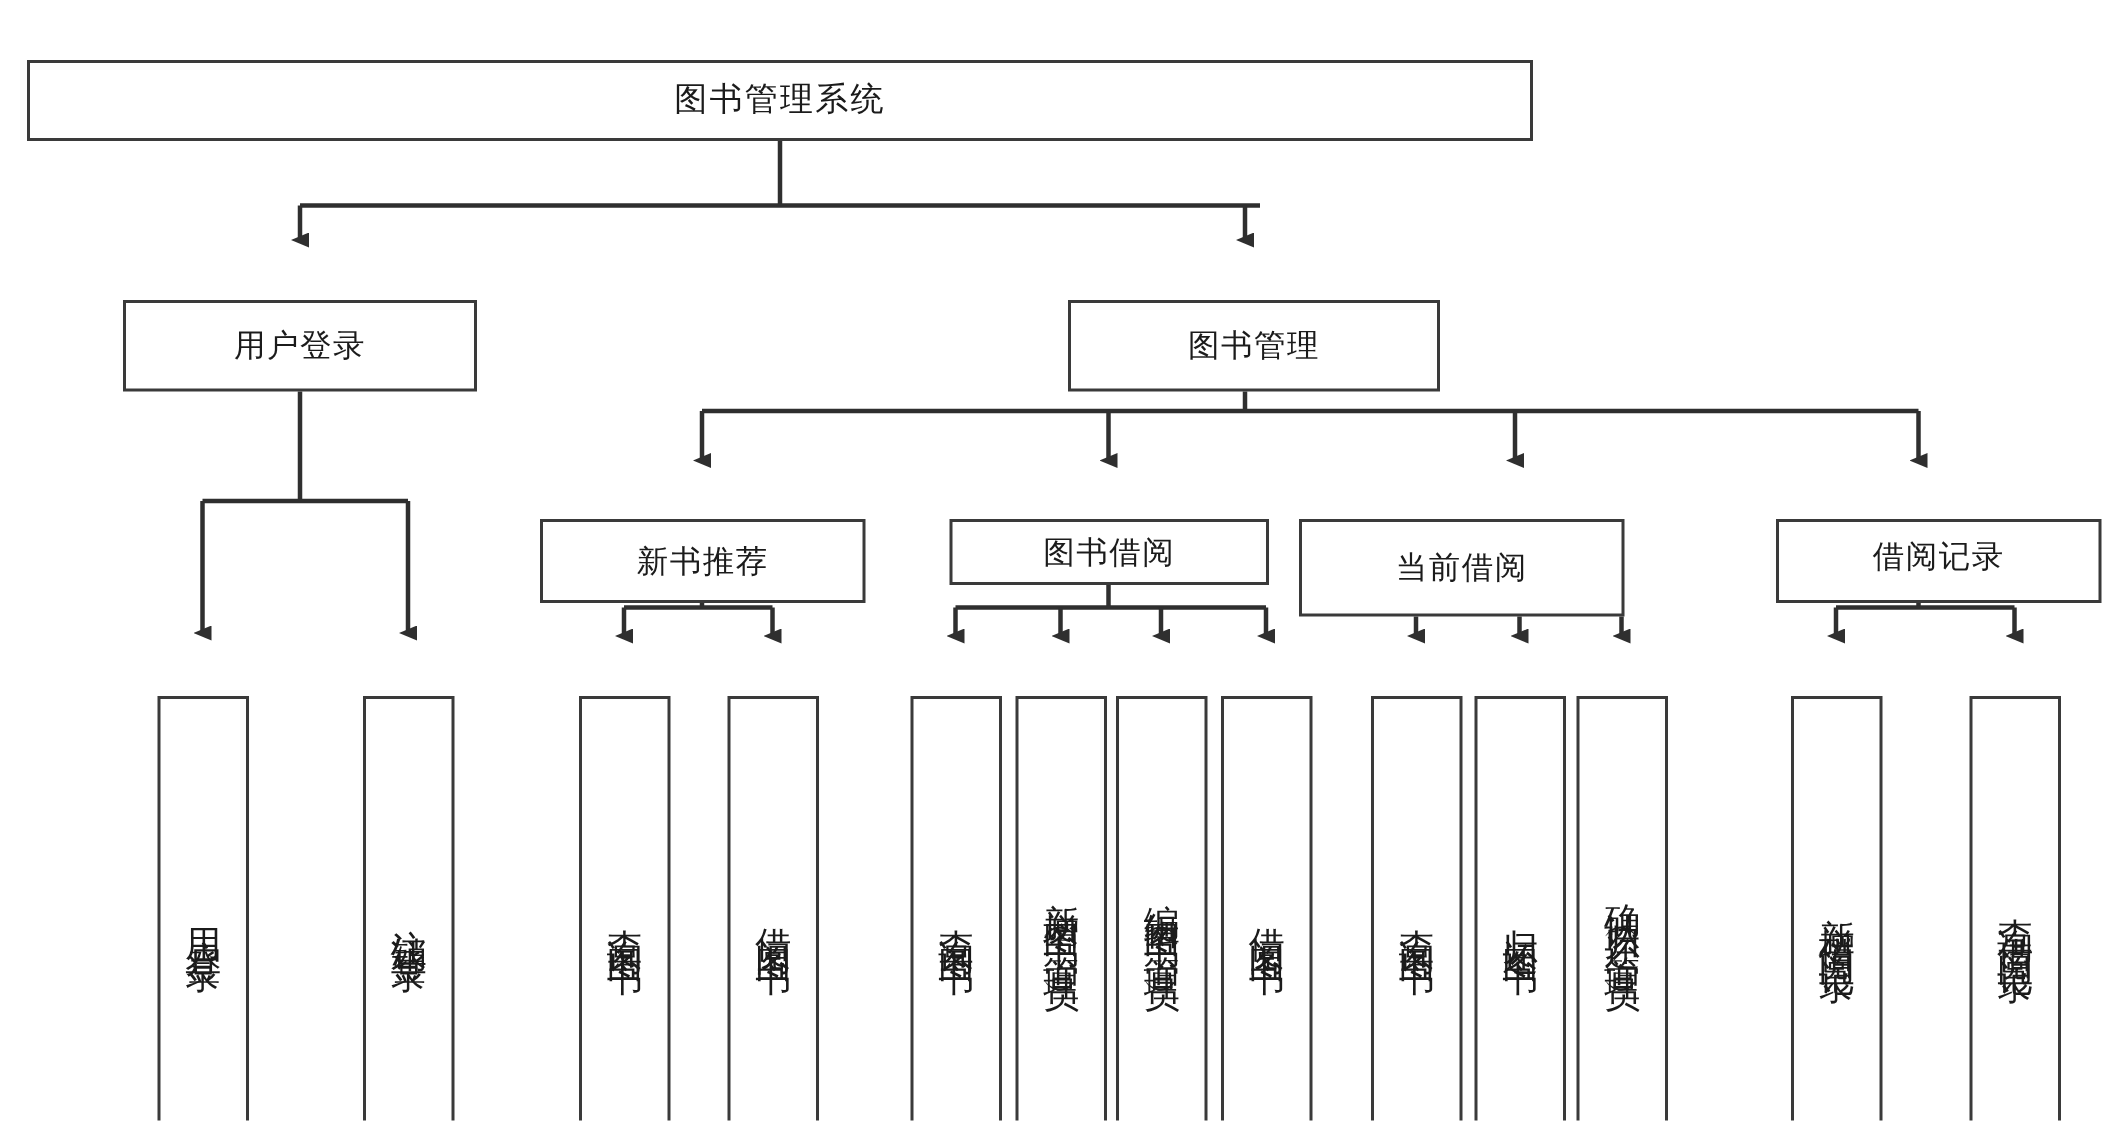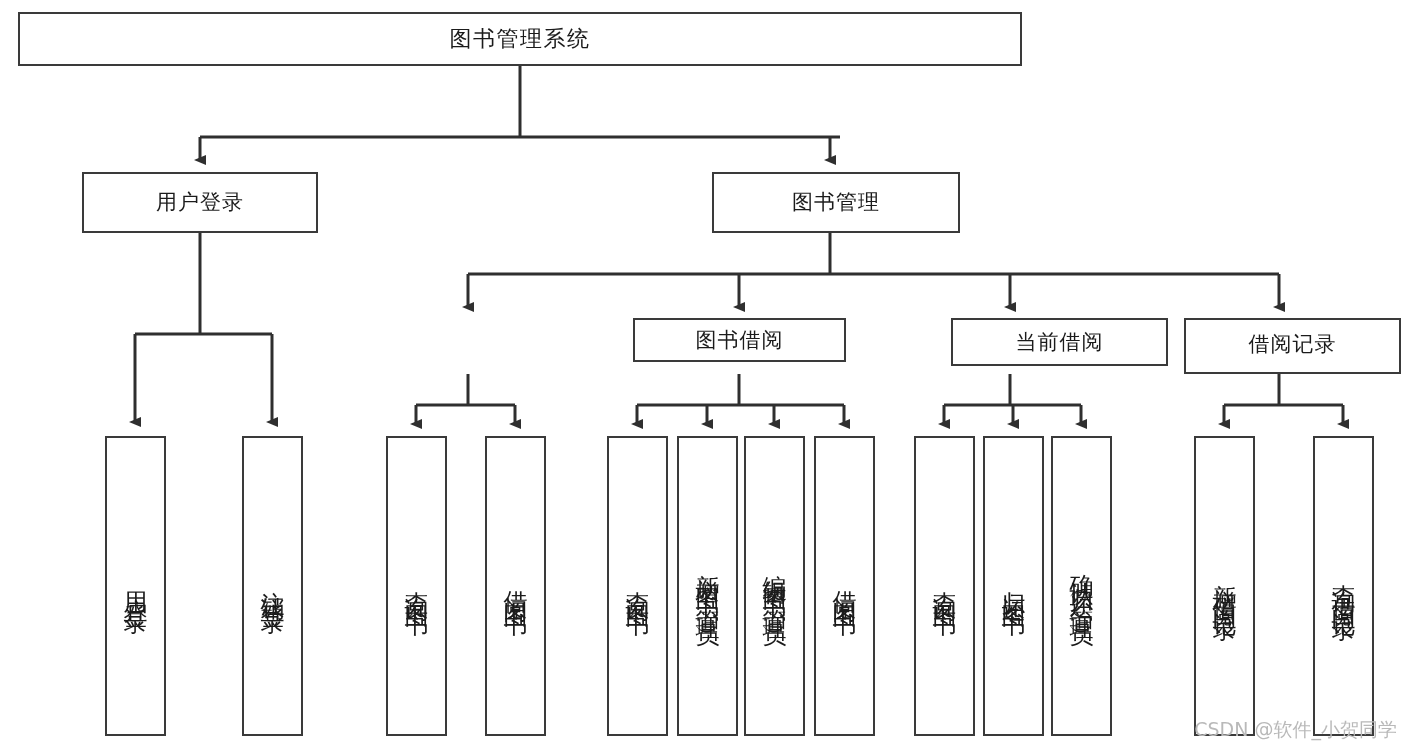--- a/index.html
+++ b/index.html
@@ -21,20 +21,21 @@
   .node{
     position:absolute;
     box-sizing:border-box;
     border:2px solid #3a3a3a;
     background:#ffffff;
     display:flex;
     align-items:center;
     justify-content:center;
     color:#1b1b1b;
     z-index:2;
+    margin-top:28px;
   }
   .node .lbl{
     display:block;
     text-align:center;
     line-height:1.15;
     white-space:nowrap;
   }
   
   .node.h .lbl{
     font-size:21px;
@@ -127,24 +128,27 @@
     <span class="lbl">图书管理系统</span>
   </div>
 
   <div class="node h" style="left:82px;top:172px;width:236px;height:61px;">
     <span class="lbl">用户登录</span>
   </div>
   <div class="node h" style="left:712px;top:172px;width:248px;height:61px;">
     <span class="lbl">图书管理</span>
   </div>
 
+  <div class="node h" style="left:360px;top:318px;width:217px;height:56px;">
+    <span class="lbl">新书推荐</span>
+  </div>
   <div class="node h" style="left:633px;top:318px;width:213px;height:44px;">
     <span class="lbl">图书借阅</span>
   </div>
-  <div class="node h" style="left:951px;top:318px;width:217px;height:48px;">
+  <div class="node h" style="left:866px;top:318px;width:217px;height:65px;">
     <span class="lbl">当前借阅</span>
   </div>
   <div class="node h" style="left:1184px;top:318px;width:217px;height:56px;font-family:Liberation Mono, monospace;">
     <span class="lbl">借阅记录</span>
   </div>
 
   <div class="node v" style="left:105px;top:436px;width:61px;height:300px;">
     <span class="lbl">用户登录</span>
   </div>
   <div class="node v" style="left:242px;top:436px;width:61px;height:300px;">
@@ -181,15 +185,14 @@
     <span class="lbl">确认归还（管理员）</span>
   </div>
 
   <div class="node v" style="left:1194px;top:436px;width:61px;height:300px;">
     <span class="lbl">新增借阅记录</span>
   </div>
   <div class="node v" style="left:1313px;top:436px;width:61px;height:300px;">
     <span class="lbl">查询借阅记录</span>
   </div>
 
-  <div class="watermark">CSDN @软件_小贺同学</div>
 
 </div>
 
 </body></html>

